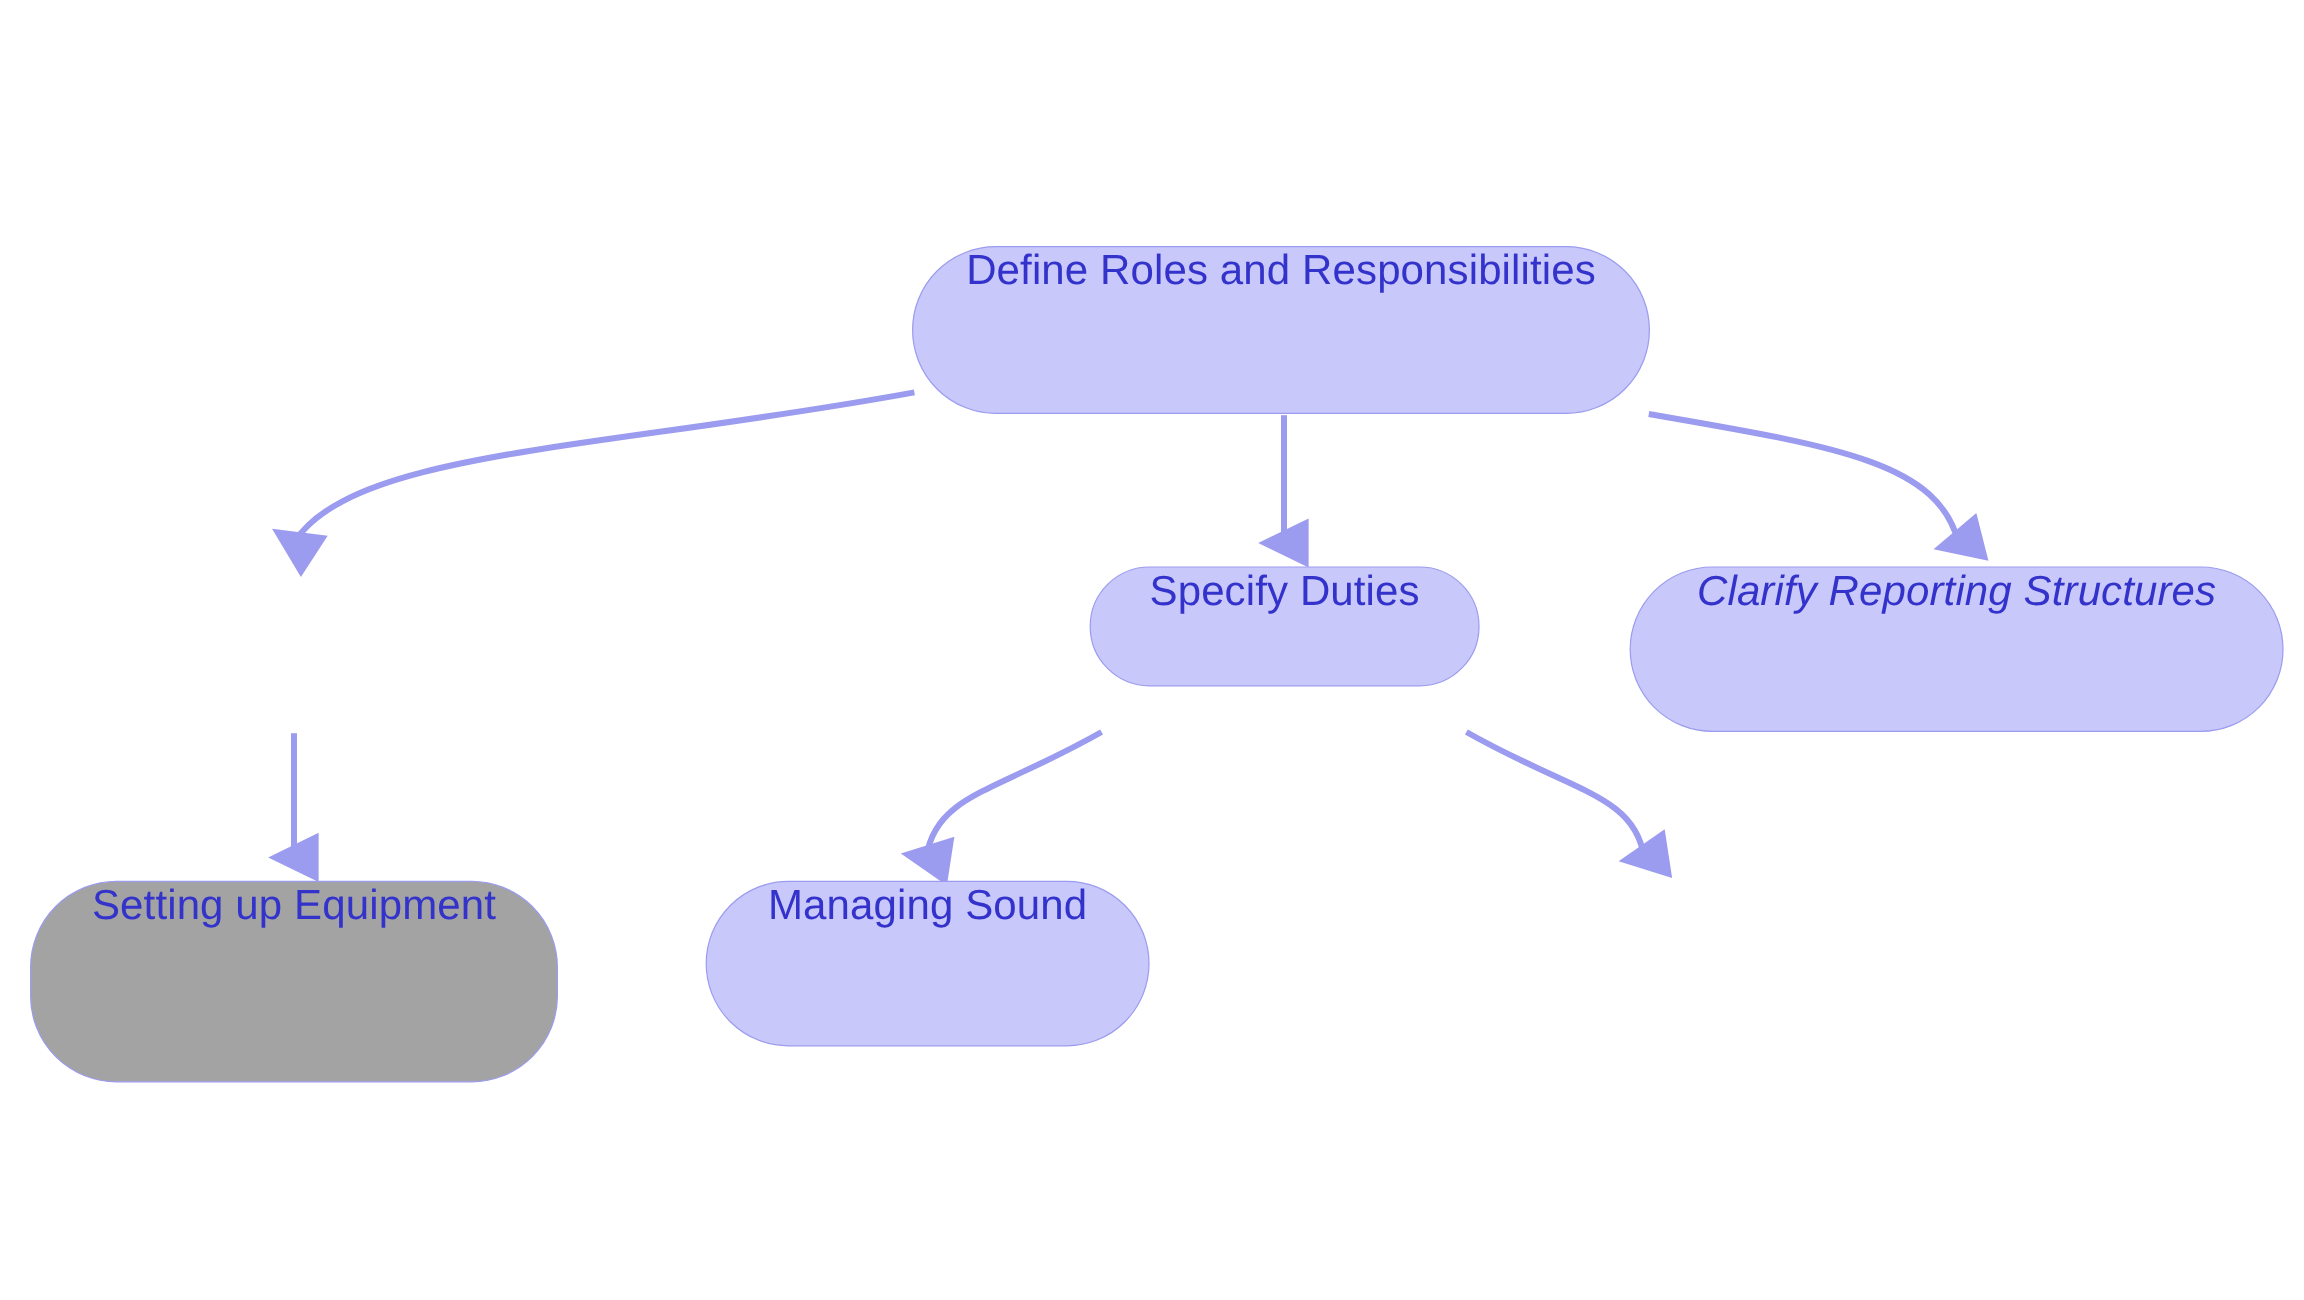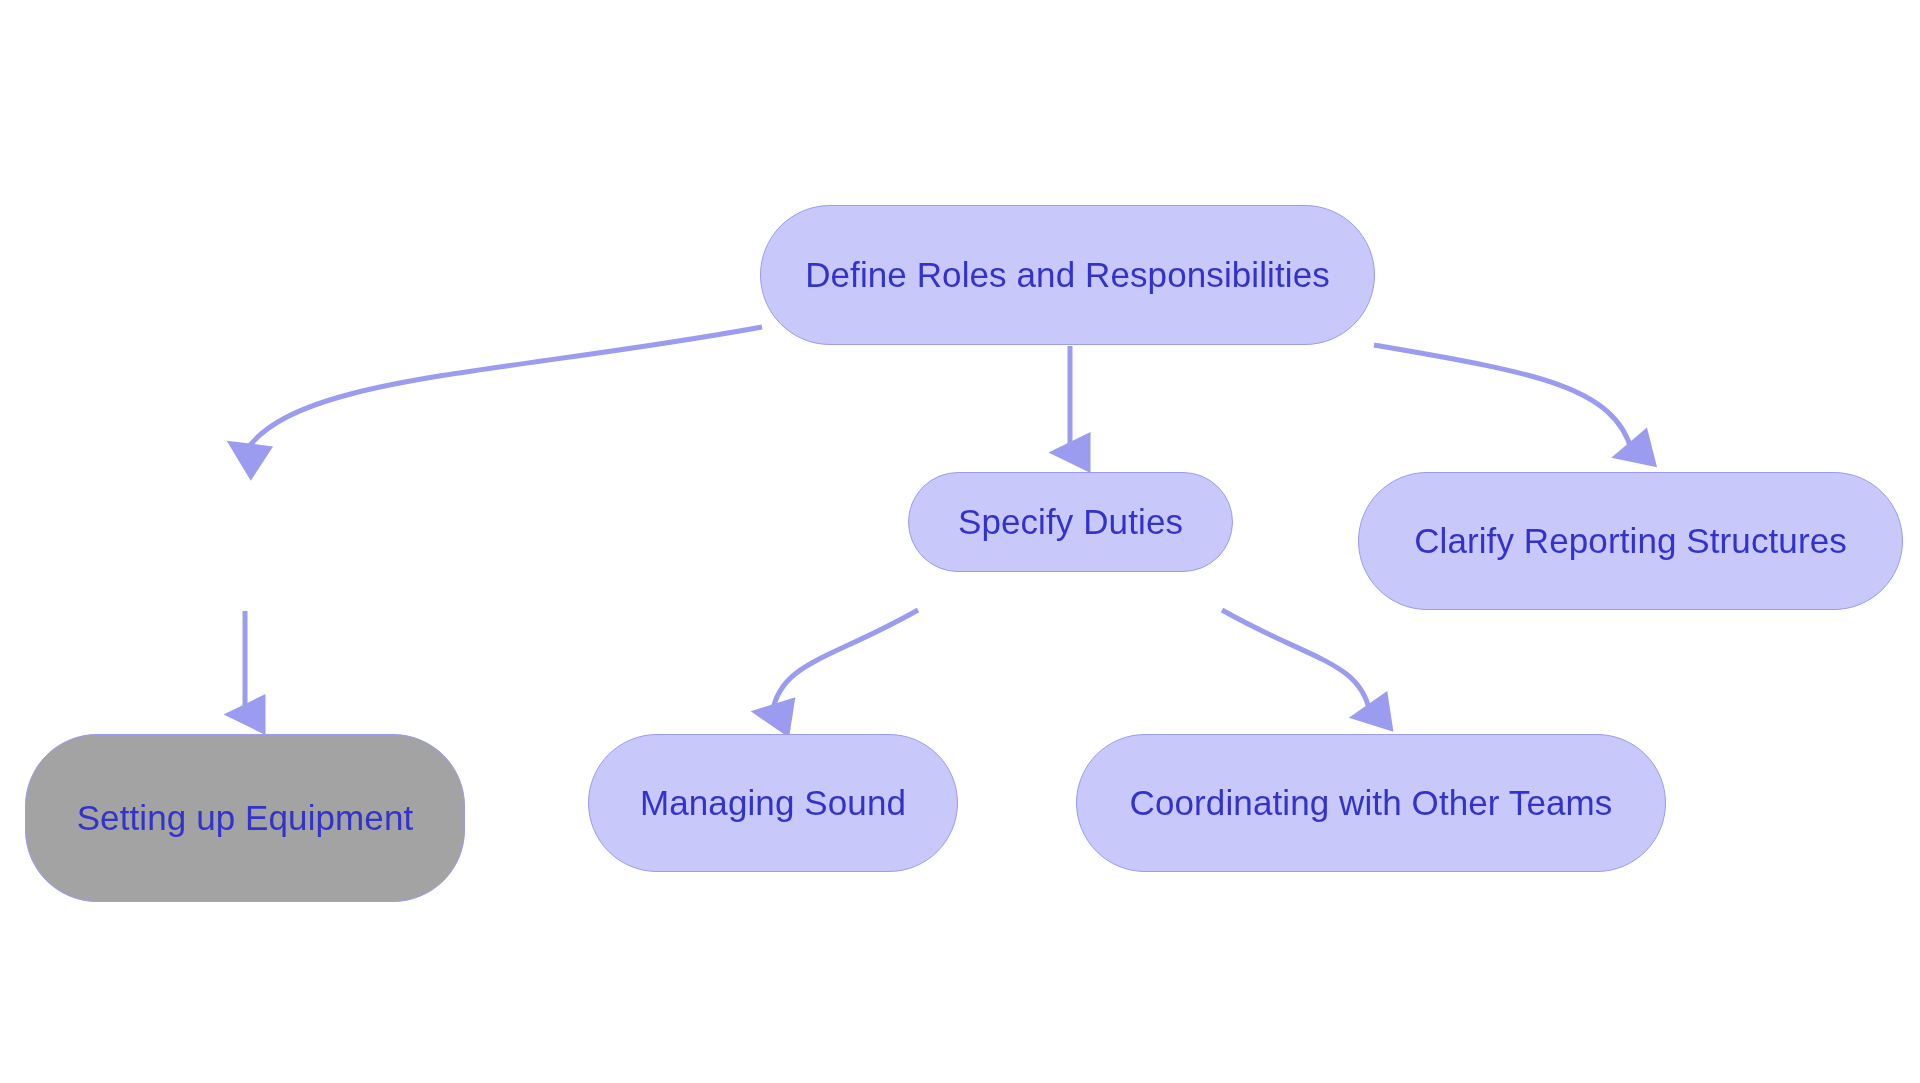--- a/index.html
+++ b/index.html
@@ -23,21 +23,20 @@
     left: 0;
     top: 0;
     width: 1920px;
     height: 1083px;
     pointer-events: none;
   }
   .node {
     position: absolute;
     box-sizing: border-box;
     display: flex;
-    align-items: center;
     justify-content: center;
     background: #c8c8fa;
     border: 1.6px solid #9b9bef;
     border-radius: 72px;
     color: #3333cc;
     font-size: 35px;
     font-weight: 400;
     letter-spacing: 0.1px;
     white-space: nowrap;
     z-index: 2;
@@ -69,29 +68,26 @@
 
   <div class="node" style="left: 760px; top: 205px; width: 615px; height: 140px; background: rgb(200, 200, 250); border-color: rgb(155, 155, 239); color: rgb(51, 51, 204);">
     <span class="node-label">Define Roles and Responsibilities</span>
   </div>
 
 
   <div class="node" style="left: 908px; top: 472px; width: 325px; height: 100px; background: rgb(200, 200, 250); border-color: rgb(155, 155, 239); color: rgb(51, 51, 204);">
     <span class="node-label">Specify Duties</span>
   </div>
 
-  <div class="node" style="left: 1358px; top: 472px; width: 545px; height: 138px; background: rgb(200, 200, 250); border-color: rgb(155, 155, 239); color: rgb(51, 51, 204);">
+  <div class="node" style="left: 1358px; top: 472px; width: 545px; height: 138px; background: rgb(200, 200, 250); border-color: rgb(155, 155, 239); color: rgb(51, 51, 204); font-style: italic;">
     <span class="node-label">Clarify Reporting Structures</span>
   </div>
 
   <div class="node" style="left: 25px; top: 734px; width: 440px; height: 168px; background: #a3a3a3; border-color: rgb(155, 155, 239); color: rgb(51, 51, 204);">
     <span class="node-label">Setting up Equipment</span>
   </div>
 
   <div class="node" style="left: 588px; top: 734px; width: 370px; height: 138px; background: rgb(200, 200, 250); border-color: rgb(155, 155, 239); color: rgb(51, 51, 204);">
     <span class="node-label">Managing Sound</span>
   </div>
 
-  <div class="node" style="left: 1076px; top: 734px; width: 590px; height: 138px; background: rgb(200, 200, 250); border-color: rgb(155, 155, 239); color: rgb(51, 51, 204);">
-    <span class="node-label">Coordinating with Other Teams</span>
-  </div>
 
 </div>
 
 </body></html>

